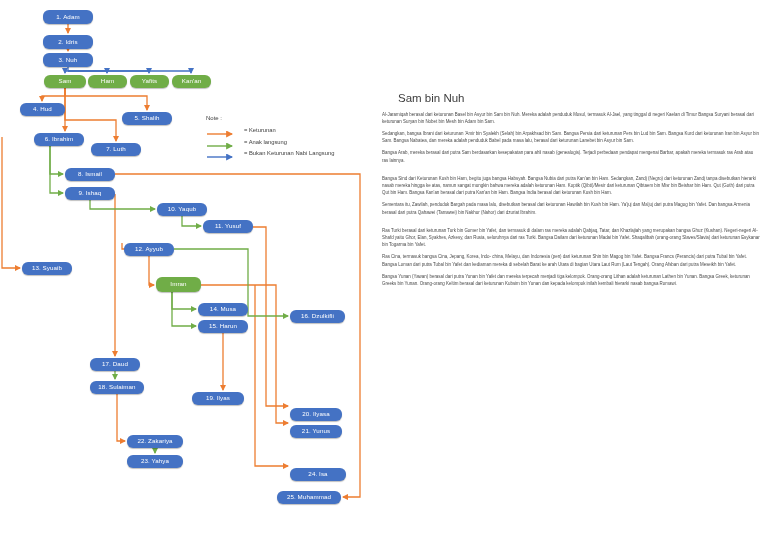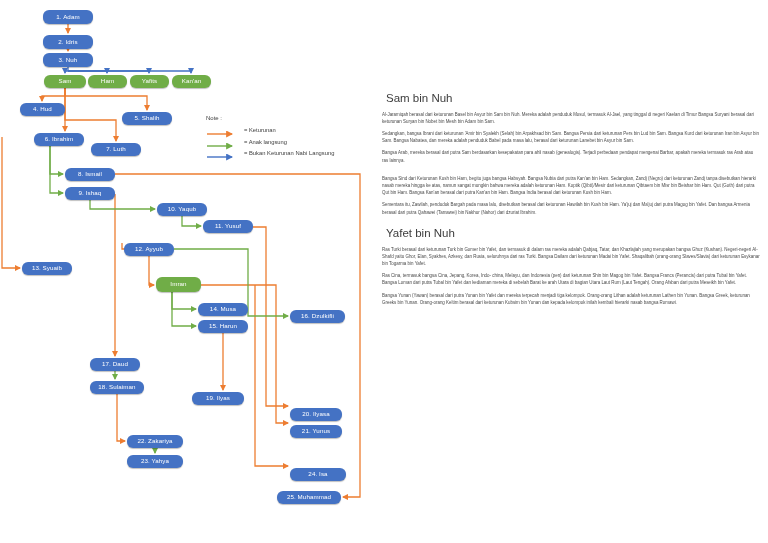--- a/index.html
+++ b/index.html
@@ -40,21 +40,21 @@
   .legend-swatch{width:34px;height:10px;flex:0 0 34px;}
   .legend-label{font-size:5.8px;color:#404040;margin-left:4px;white-space:nowrap;}
 
   
   #article{
     position:absolute;left:382px;top:92px;width:378px;
     color:#3c3c3c;
   }
   .sec-title{
     font-size:11.5px;font-weight:400;color:#3c3c3c;
-    margin:0 0 6px 4px;line-height:1.1;
+    margin:0 0 6px 16px;line-height:1.1;
   }
   .sec + .sec{margin-top:11px;}
   .para{
     font-size:4.45px;line-height:1.62;margin:0 0 5px 0;
     text-align:left;color:#4a4a4a;
   }
   .para:last-child{margin-bottom:0;}
 </style>
 </head>
 <body>
@@ -193,20 +193,19 @@
         <h2 class="sec-title">Sam bin Nuh</h2>
         <p class="para">Al-Jaramiqah berasal dari keturunan Basel bin Asyur bin Sam bin Nuh. Mereka adalah penduduk Mosul, termasuk Al-Jael, yang tinggal di negeri Kaelan di Timur Bangsa Suryani berasal dari keturunan Suryan bin Nobet bin Mesh bin Adam bin Sam.</p>
         <p class="para">Sedangkan, bangsa Ibrani dari keturunan 'Amir bin Syalekh (Selah) bin Arpakhsad bin Sam. Bangsa Persia dari keturunan Pers bin Lud bin Sam. Bangsa Kurd dari keturunan Iran bin Asyur bin Sam. Bangsa Nabatea, dan mereka adalah penduduk Babel pada masa lalu, berasal dari keturunan Lanebet bin Asyur bin Sam.</p>
         <p class="para">Bangsa Arab, mereka berasal dari putra Sam berdasarkan kesepakatan para ahli nasab (genealogis). Terjadi perbedaan pendapat mengenai Barbar, apakah mereka termasuk ras Arab atau ras lainnya.</p>
       </div>
       <div class="sec">
         <p class="para">Bangsa Sind dari Keturunan Kush bin Ham, begitu juga bangsa Habsyah. Bangsa Nubia dari putra Kan'an bin Ham. Sedangkan, Zandj (Negro) dari keturunan Zandj tanpa disebutkan hierarki nasab mereka hingga ke atas, namun sangat mungkin bahwa mereka adalah keturunan Ham. Koptik (Qibti)/Mesir dari keturunan Qibtaem bin Misr bin Beishar bin Ham. Qut (Goth) dari putra Qut bin Ham. Bangsa Kan'an berasal dari putra Kan'an bin Ham. Bangsa India berasal dari keturunan Kush bin Ham.</p>
         <p class="para">Sementara itu, Zawilah, penduduk Bargah pada masa lalu, disebutkan berasal dari keturunan Hawilah bin Kush bin Ham. Ya'juj dan Ma'juj dari putra Magog bin Yafet. Dan bangsa Armenia berasal dari putra Qahawei (Tamawei) bin Nakhur (Nahor) dari dzuriat Ibrahim.</p>
       </div>
       <div class="sec">
-        <h2 class="sec-title">Yafet bin Nuh</h2>
         <p class="para">Ras Turki berasal dari keturunan Turk bin Gomer bin Yafet, dan termasuk di dalam ras mereka adalah Qabjaq, Tatar, dan Khazlajiah yang merupakan bangsa Ghuz (Kushan). Negeri-negeri Al-Shafd yaitu Ghor, Elan, Syakhes, Azkesy, dan Rusia, seluruhnya dari ras Turki. Bangsa Dailam dari keturunan Madai bin Yafet. Shaqalibah (orang-orang Slaves/Slavia) dari keturunan Esykanar bin Togarma bin Yafet.</p>
         <p class="para">Ras Cina, termasuk bangsa Cina, Jepang, Korea, Indo- china, Melayu, dan Indonesia (pen) dari keturunan Shin bin Magog bin Yafet. Bangsa Francs (Perancis) dari putra Tubal bin Yafet. Bangsa Loman dari putra Tubal bin Yafet dan kediaman mereka di sebelah Barat ke arah Utara di bagian Utara Laut Rum (Laut Tengah). Orang Afsban dari putra Meseikh bin Yafet.</p>
         <p class="para">Bangsa Yunan (Yawan) berasal dari putra Yunan bin Yafet dan mereka terpecah menjadi tiga kelompok. Orang-orang Lithan adalah keturunan Lathen bin Yunan. Bangsa Greek, keturunan Greeks bin Yunan. Orang-orang Keltim berasal dari keturunan Kubsim bin Yunan dan kepada kelompok inilah kembali hierarki nasab bangsa Romawi.</p>
       </div>
     </div>
 
 </div>
 
 </body></html>

